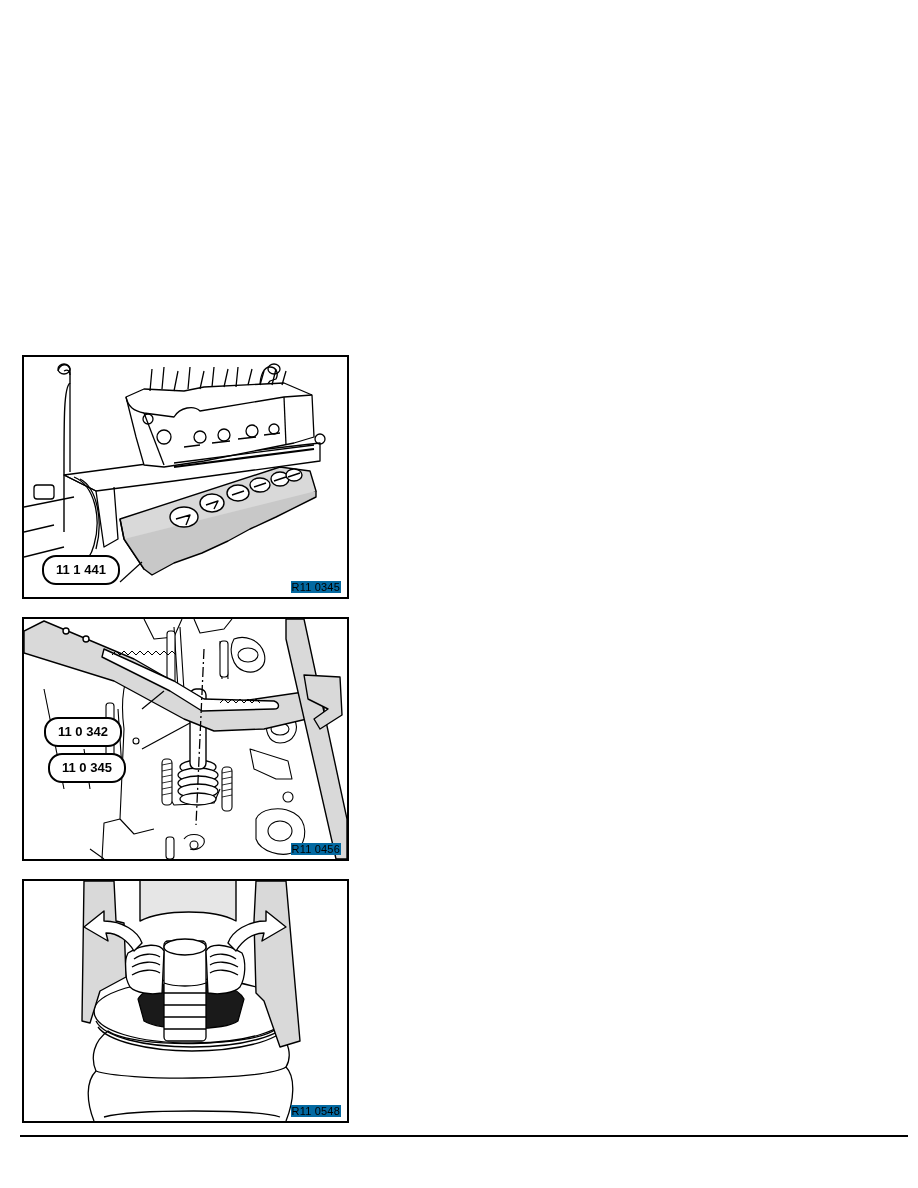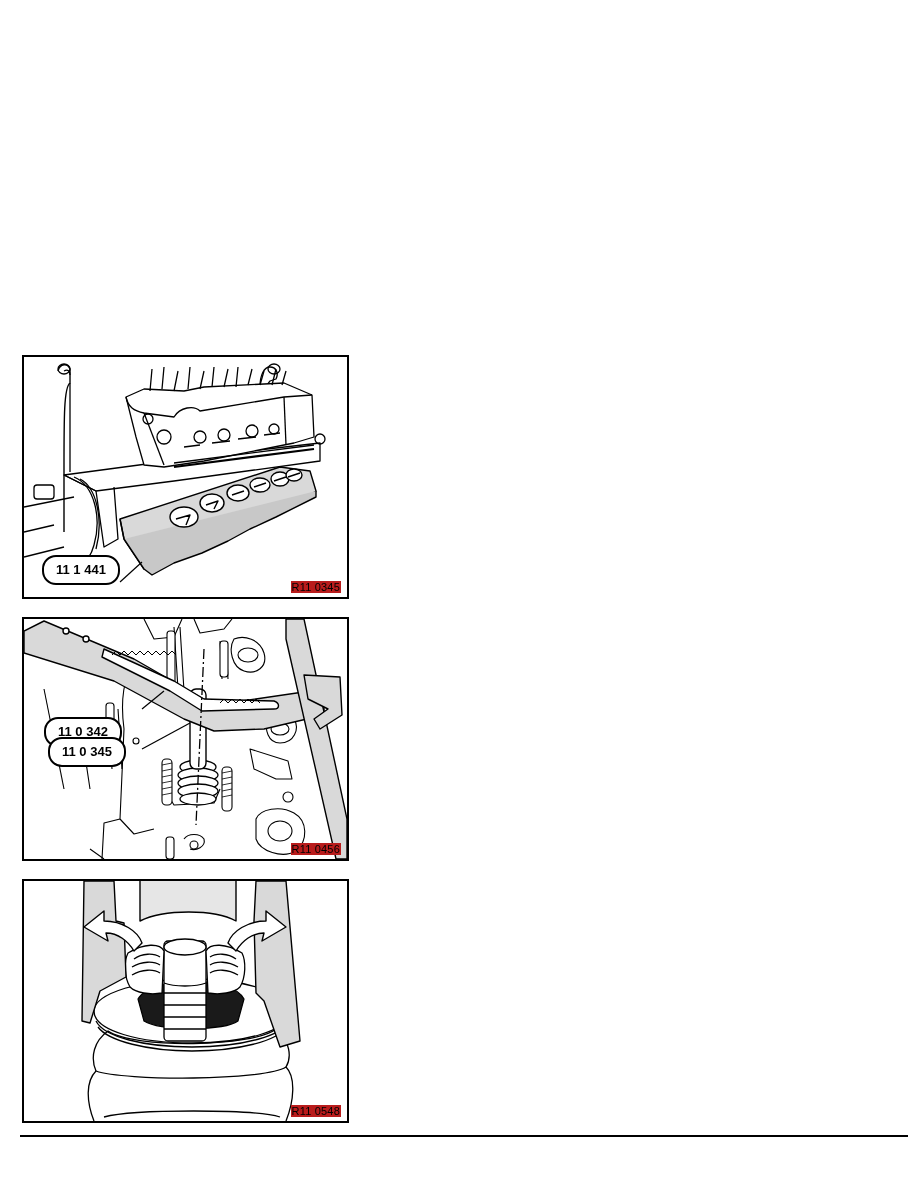--- a/index.html
+++ b/index.html
@@ -33,21 +33,21 @@
       left: 0; top: 0;
       width: 323px; height: 240px;
     }
     .ref-code {
       position: absolute;
       right: 6px;
       bottom: 4px;
       font-size: 11px;
       letter-spacing: 0.2px;
       color: #000;
-      background: #b91c1c;
+      background: #0369a1;
       padding: 0 1px;
     }
     .callout {
       position: absolute;
       height: 26px;
       border: 2px solid #000;
       border-radius: 14px;
       background: #fff;
       font-weight: bold;
       font-size: 13px;
@@ -195,21 +195,21 @@
       <path d="M262,0 L280,0 L323,200 L323,240 L312,240 L262,20 Z"></path>
       <path d="M280,56 L316,58 L318,96 L296,110 L290,100 L304,90 L284,80 Z"></path>
     </g>
 
     <line x1="180" y1="30" x2="172" y2="206" stroke="#000" stroke-width="1.3" stroke-dasharray="10,3,2,3"></line>
 
     <line x1="118" y1="90" x2="140" y2="72" stroke="#000" stroke-width="1.2"></line>
     <line x1="118" y1="130" x2="166" y2="104" stroke="#000" stroke-width="1.2"></line>
   </svg>
   <div class="callout" style="left:20px; top:76px;margin-top:22px;">11 0 342</div>
-  <div class="callout" style="left:24px; top:118px;">11 0 345</div>
+  <div class="callout" style="left:24px; top:134px;">11 0 345</div>
   <div class="ref-code">R11 0456</div>
 </div>
 
 <div class="figure" id="fig3">
   <svg class="art" viewBox="0 0 323 240" xmlns="http://www.w3.org/2000/svg">
     <g fill="none" stroke="#000" stroke-width="1.3" stroke-linejoin="round">
 
       <path d="M70,240 C62,220 62,200 72,190 C100,200 240,200 262,186 C272,196 270,220 262,240"></path>
       <path d="M72,190 C66,176 70,160 84,150 C110,168 230,166 252,148 C266,160 268,176 262,186"></path>
       <path d="M80,236 C110,228 230,228 256,236"></path>

